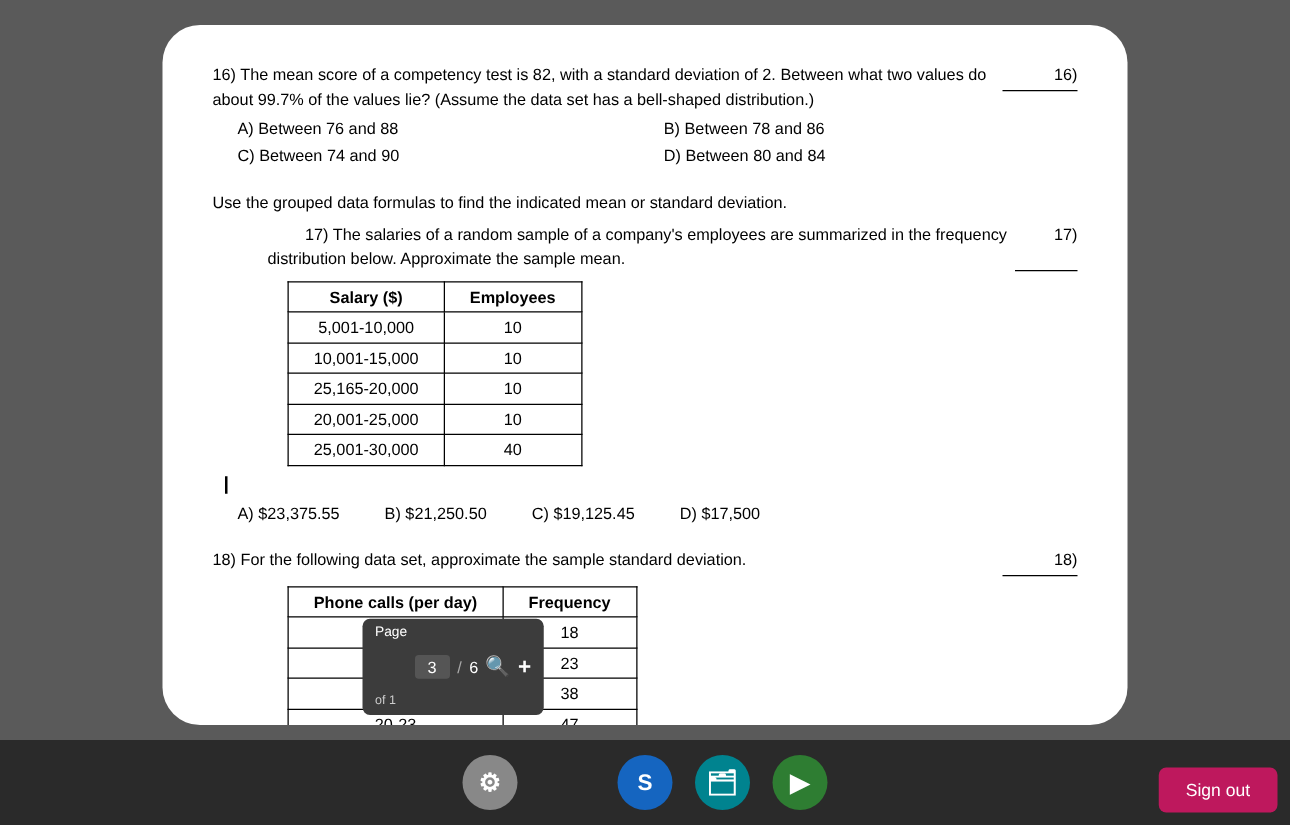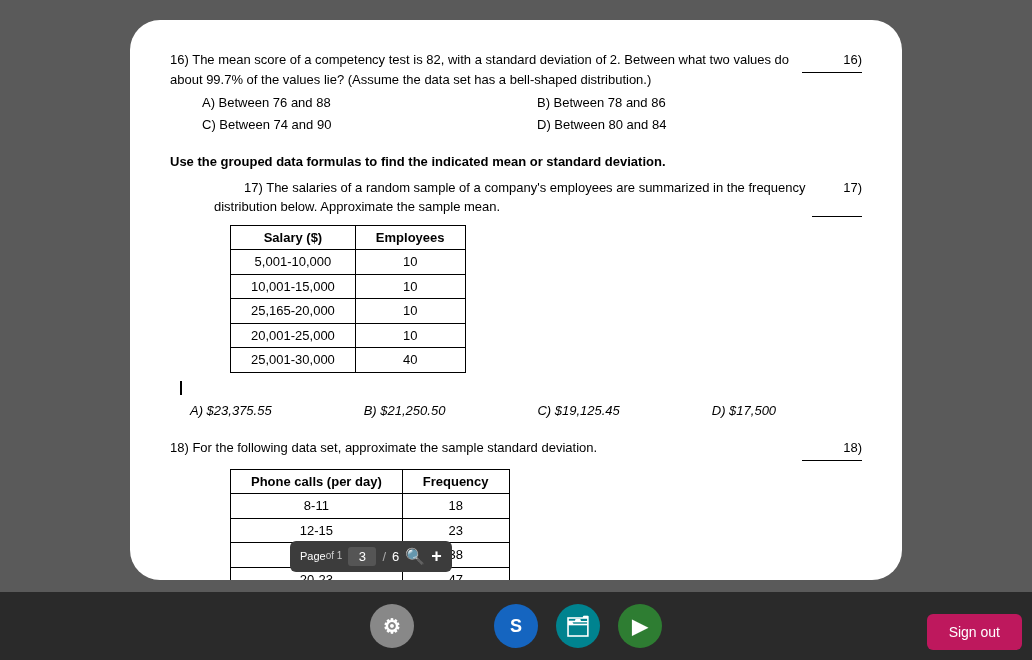--- a/index.html
+++ b/index.html
@@ -44,29 +44,28 @@
     .question-number-right {
       min-width: 60px;
       text-align: right;
       border-bottom: 1px solid #000;
       padding-bottom: 2px;
     }
 
     .answer-choices {
       display: grid;
       grid-template-columns: 1fr 1fr;
-      margin-left: 32px;
+      margin-left: 20px;
       margin-top: 4px;
       gap: 2px 10px;
     }
 
     .section-header {
       margin-bottom: 6px;
       font-size: 13px;
-      font-weight: bold;
     }
 
     table.data-table {
       border-collapse: collapse;
       margin: 8px 0 8px 60px;
       font-size: 13px;
     }
 
     table.data-table th,
     table.data-table td {
@@ -75,24 +74,23 @@
       text-align: center;
     }
 
     table.data-table th {
       background: #fff;
       font-weight: bold;
     }
 
     .answer-row {
       display: flex;
-      gap: 92px;
+      gap: 36px;
       margin-top: 6px;
       margin-left: 20px;
-      font-style: italic;
     }
 
     
     .taskbar {
       position: absolute;
       bottom: 0;
       left: 0;
       right: 0;
       height: 68px;
       background: #2a2a2a;
@@ -301,21 +299,21 @@
           </tr>
 
       </tbody>
     </table>
 
   </div>
 
 </div>
 
 <div class="page-toolbar">
-  <div style="display:flex; flex-direction:row; line-height:1.2;">
+  <div style="display:flex; flex-direction:column; line-height:1.2;gap:42px;">
     <span style="font-size:11px;">Page</span>
     <span style="font-size:10px; color:#ccc;">of 1</span>
   </div>
   <input type="text" value="3" style="">
   <span class="sep">/</span>
   <span>6</span>
   <span class="search-icon-btn">🔍</span>
   <span class="plus-btn">+</span>
 </div>
 

